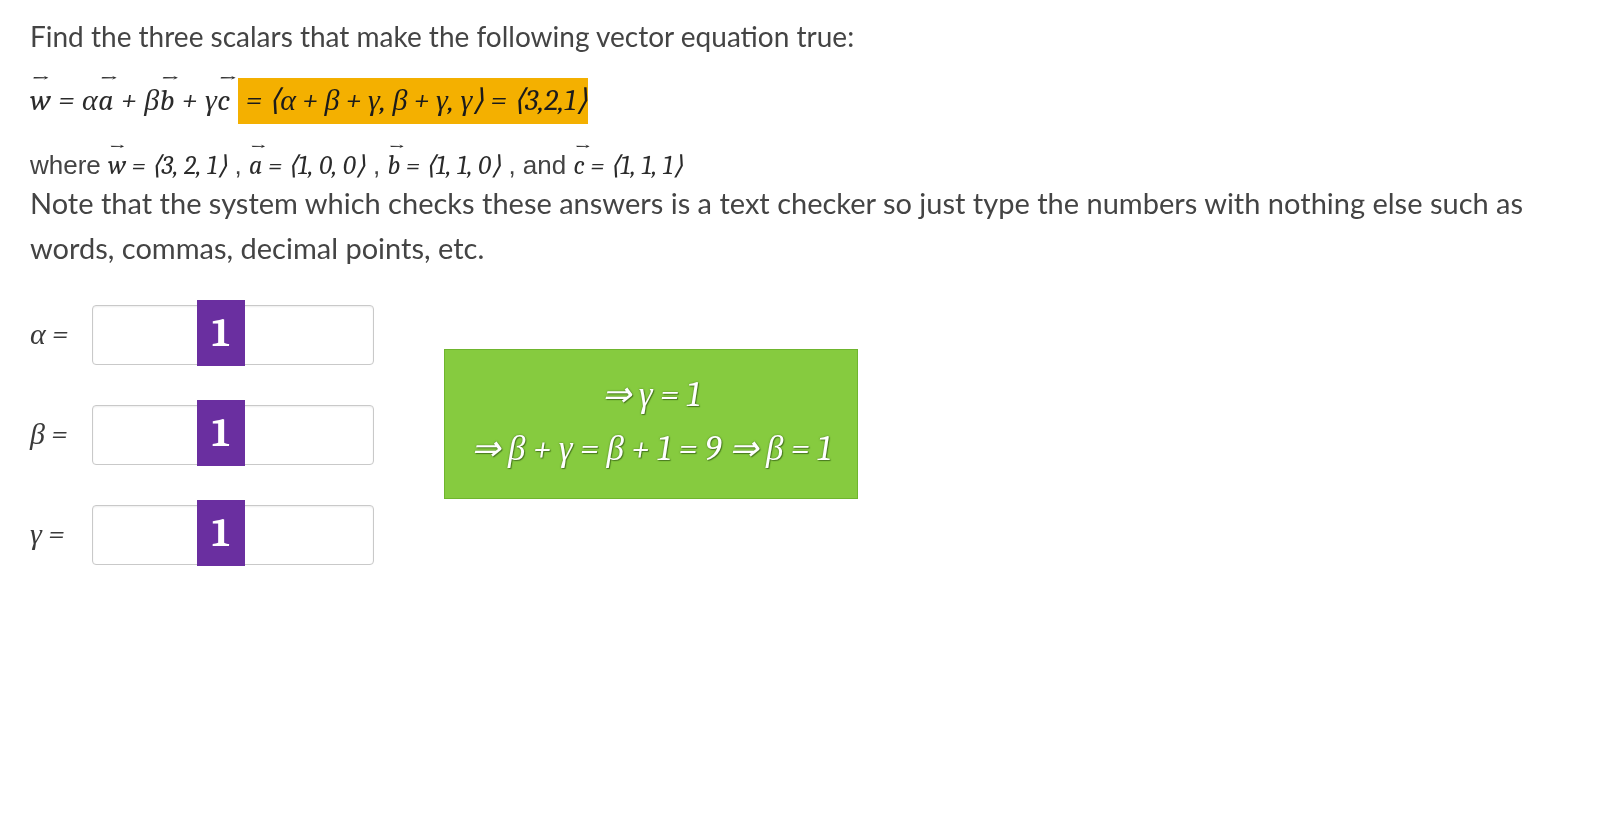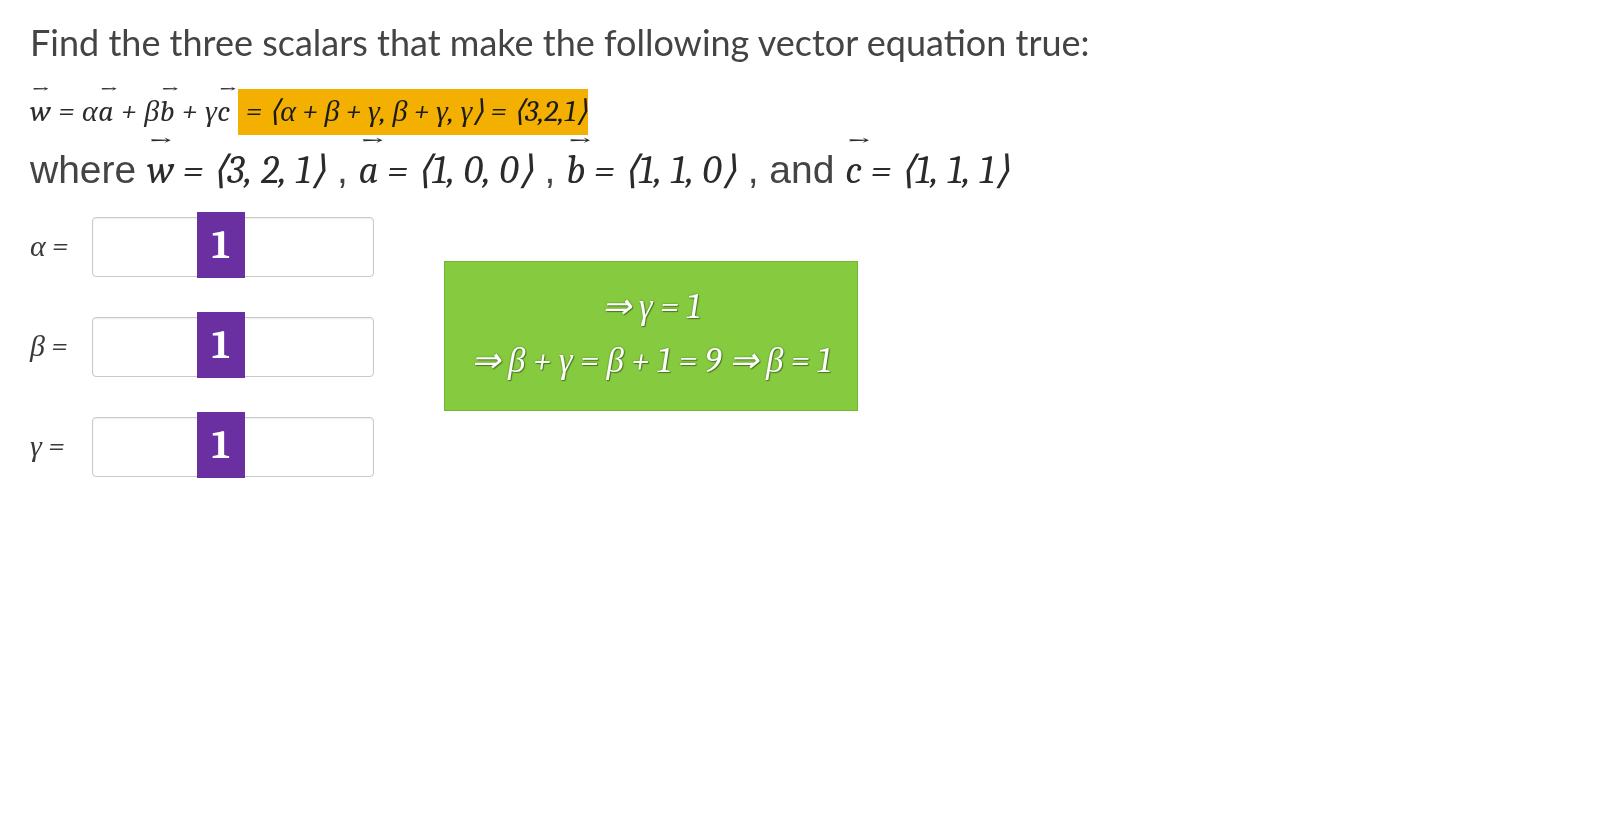--- a/index.html
+++ b/index.html
@@ -7,52 +7,51 @@
     padding: 0;
     background: #ffffff;
     font-family: "Segoe UI", "Lato", "Helvetica Neue", Arial, sans-serif;
     color: #3c4043;
   }
   .page {
     padding: 18px 30px 40px 30px;
     width: 1559px;
   }
   .prompt {
-    font-size: 36px;
+    font-size: 28px;
     line-height: 1.35;
     color: #444;
     margin-bottom: 22px;
   }
   .eq-line {
     display: flex;
     align-items: center;
     gap: 0px;
-    margin-bottom: 12px;
+    margin-bottom: 26px;
     font-size: 30px;
   }
   .math-italic {
     font-family: Cambria, "Cambria Math", "Times New Roman", serif;
     font-style: italic;
     color: #2b2b2b;
     letter-spacing: 0.5px;
     white-space: nowrap;
   }
   .highlight-yellow {
     background: #f4b000;
     color: #1b1b1b;
     font-family: Cambria, "Cambria Math", "Times New Roman", serif;
     font-style: italic;
     padding: 4px 0 6px 8px;
     font-size: 30px;
     white-space: nowrap;
   }
   .where-line {
-    font-size: 39px;
+    font-size: 26px;
     color: #444;
-    margin-bottom: 24px;
     font-family: "Segoe UI", Arial, sans-serif;
   }
   .where-line .mi {
     font-family: Cambria, "Cambria Math", "Times New Roman", serif;
     font-style: italic;
     color: #2b2b2b;
   }
   .note {
     font-size: 29px;
     line-height: 1.55;
@@ -154,20 +153,21 @@
   </div>
 
   <div class="where-line">
     <span>where </span>
     <span class="mi"><span class="vec">w</span> = ⟨3, 2, 1⟩</span> ,
     <span class="mi"><span class="vec">a</span> = ⟨1, 0, 0⟩</span> ,
     <span class="mi"><span class="vec">b</span> = ⟨1, 1, 0⟩</span> , and
     <span class="mi"><span class="vec">c</span> = ⟨1, 1, 1⟩</span>
   </div>
 
+  <div class="note">Note that the system which checks these answers is a text checker so just type the numbers with nothing else such as words, commas, decimal points, etc.</div>
 
   <div class="answers-area">
 
     <div class="answers-col">
 
       <div class="answer-row">
         <span class="answer-label">α =</span>
         <div class="answer-box">
           <div class="answer-value">1</div>
         </div>

